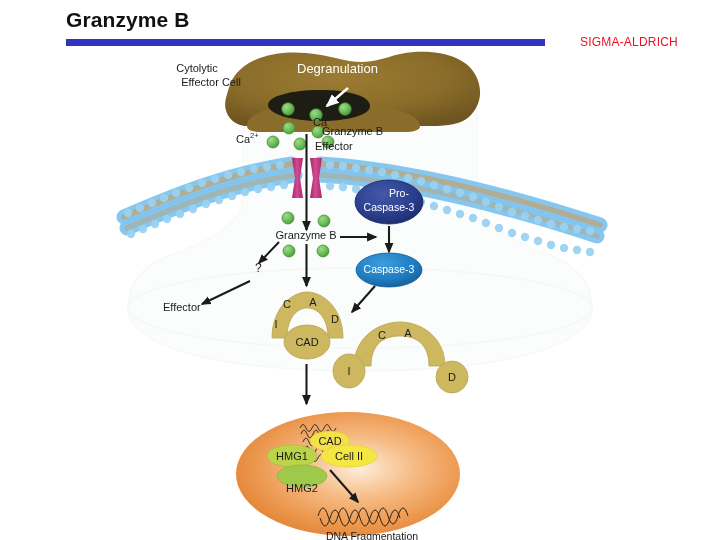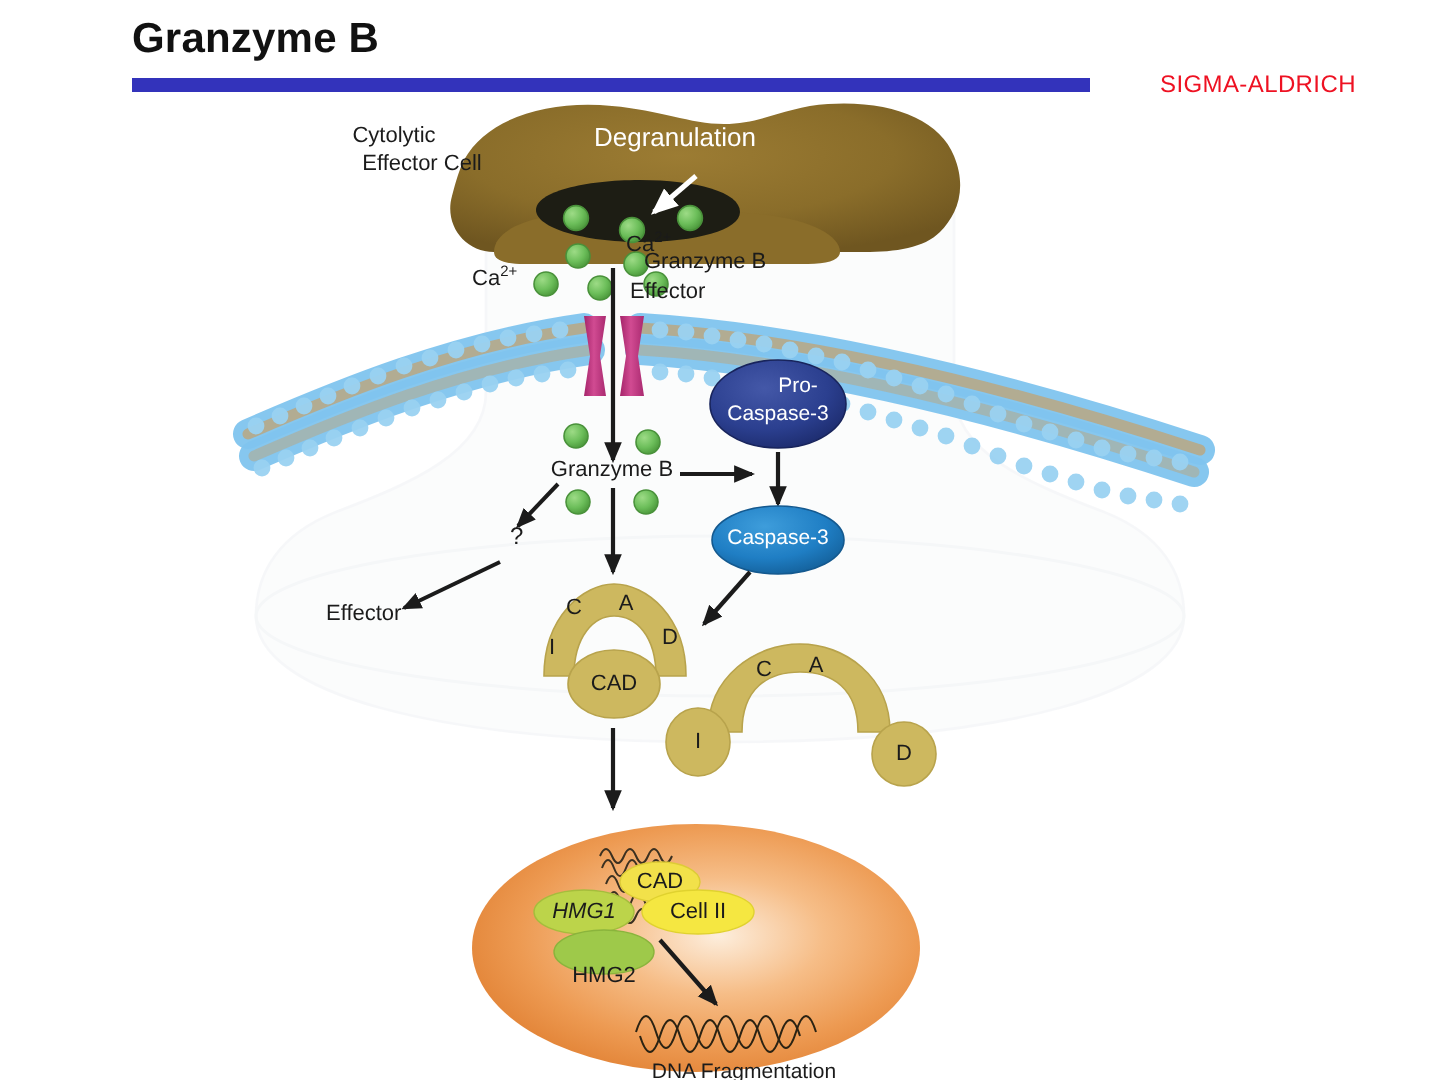--- a/index.html
+++ b/index.html
@@ -398,21 +398,21 @@
     <div class="lbl ctr" style="left:313px; top:250px;">A</div>
     <div class="lbl ctr" style="left:276px; top:272px;">I</div>
     <div class="lbl ctr" style="left:335px; top:267px;">D</div>
     <div class="lbl ctr" style="left:307px; top:290px;">CAD</div>
 
     <div class="lbl ctr" style="left:382px; top:283px;">C</div>
     <div class="lbl ctr" style="left:408px; top:281px;">A</div>
     <div class="lbl ctr" style="left:349px; top:319px;">I</div>
     <div class="lbl ctr" style="left:452px; top:325px;">D</div>
 
-    <div class="lbl ctr" style="left:292px; top:404px;font-style:italic;">HMG1</div>
+    <div class="lbl ctr" style="left:292px; top:404px;">HMG1</div>
     <div class="lbl ctr" style="left:302px; top:436px;">HMG2</div>
     <div class="lbl ctr" style="left:330px; top:389px;">CAD</div>
     <div class="lbl ctr" style="left:349px; top:404px;">Cell II</div>
 
     <div class="lbl ctr" style="left:372px; top:484px; font-size:10.5px;">DNA Fragmentation</div>
 
   </div>
 </div>
 
 </body></html>

